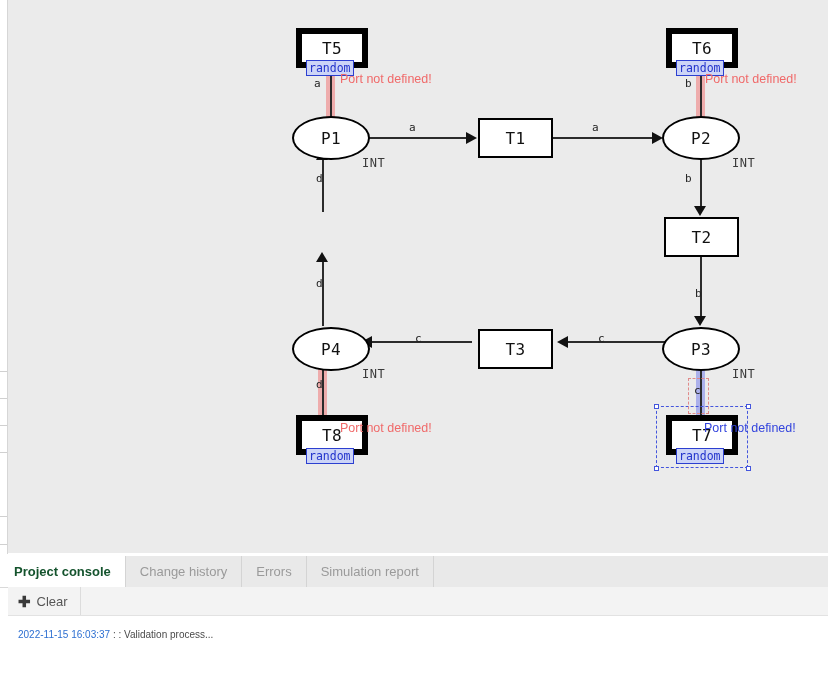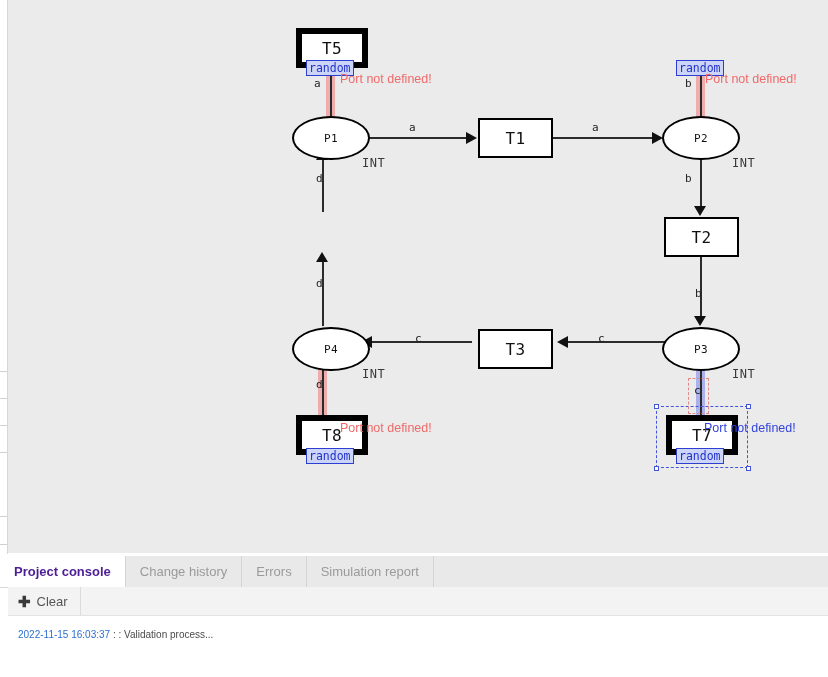--- a/index.html
+++ b/index.html
@@ -23,21 +23,21 @@
     position:absolute;left:8px;top:0;width:820px;height:553px;
     background:#ebebeb;overflow:hidden;
   }
 
   
   .place{
     position:absolute;border:2.5px solid #000;border-radius:50%;
     background:#fff;box-sizing:border-box;
     display:flex;align-items:center;justify-content:center;
     font-family:"DejaVu Sans Mono","Liberation Mono",monospace;
-    font-size:11px;color:#111;letter-spacing:.4px;
+    font-size:16px;color:#111;letter-spacing:.4px;
   }
   
   .trans{
     position:absolute;border:2.5px solid #000;background:#fff;box-sizing:border-box;
     display:flex;align-items:center;justify-content:center;
     font-family:"DejaVu Sans Mono","Liberation Mono",monospace;
     font-size:16px;color:#111;letter-spacing:.4px;
   }
   
   .trans.dbl{border:2.5px solid #000;padding:2px;background:#000;}
@@ -98,21 +98,21 @@
   .tabs{
     position:absolute;left:0;top:2px;width:828px;height:31px;
     background:#e9e9e9;border-bottom:1px solid #d9d9d9;
     display:flex;align-items:flex-end;
   }
   .tab{
     height:31px;line-height:31px;padding:0 14px;font-size:13px;color:#9a9a9a;
     background:#e9e9e9;border-right:1px solid #d4d4d4;box-sizing:border-box;
     white-space:nowrap;
   }
-  .tab.active{background:#fff;color:#4c1d95;font-weight:bold;border-right:1px solid #d4d4d4;}
+  .tab.active{background:#fff;color:#14532d;font-weight:bold;border-right:1px solid #d4d4d4;}
   .tab.filler{flex:1;border-right:none;}
 
   .toolbar{
     position:absolute;left:8px;top:33px;width:820px;height:28px;
     background:#f3f3f3;border-bottom:1px solid #e2e2e2;display:flex;align-items:center;
   }
   .tb-btn{
     display:flex;align-items:center;gap:6px;padding:0 12px 0 10px;height:28px;
     font-size:13px;color:#555;border-right:1px solid #dcdcdc;box-sizing:border-box;
   }
@@ -174,20 +174,23 @@
       <div class="handle" style="left: 645.5px; top: 403.5px;"></div>
       <div class="handle" style="left: 737.5px; top: 403.5px;"></div>
       <div class="handle" style="left: 645.5px; top: 465.5px;"></div>
       <div class="handle" style="left: 737.5px; top: 465.5px;"></div>
       <div class="trans" style="left: 470px; top: 118px; width: 75px; height: 40px;">T1</div>
       <div class="trans" style="left: 656px; top: 217px; width: 75px; height: 40px;">T2</div>
       <div class="trans" style="left: 470px; top: 329px; width: 75px; height: 40px;">T3</div>
       <div class="trans dbl" style="left: 288px; top: 28px; width: 72px; height: 40px;">
         <div class="inner">T5</div>
       </div>
+      <div class="trans dbl" style="left: 658px; top: 28px; width: 72px; height: 40px;">
+        <div class="inner">T6</div>
+      </div>
       <div class="trans dbl" style="left: 658px; top: 415px; width: 72px; height: 40px;">
         <div class="inner">T7</div>
       </div>
       <div class="trans dbl" style="left: 288px; top: 415px; width: 72px; height: 40px;">
         <div class="inner">T8</div>
       </div>
       <div class="place" style="left: 284px; top: 116px; width: 78px; height: 44px;">P1</div>
       <div class="type-label" style="left: 354px; top: 156px;">INT</div>
       <div class="place" style="left: 654px; top: 116px; width: 78px; height: 44px;">P2</div>
       <div class="type-label" style="left: 724px; top: 156px;">INT</div>

